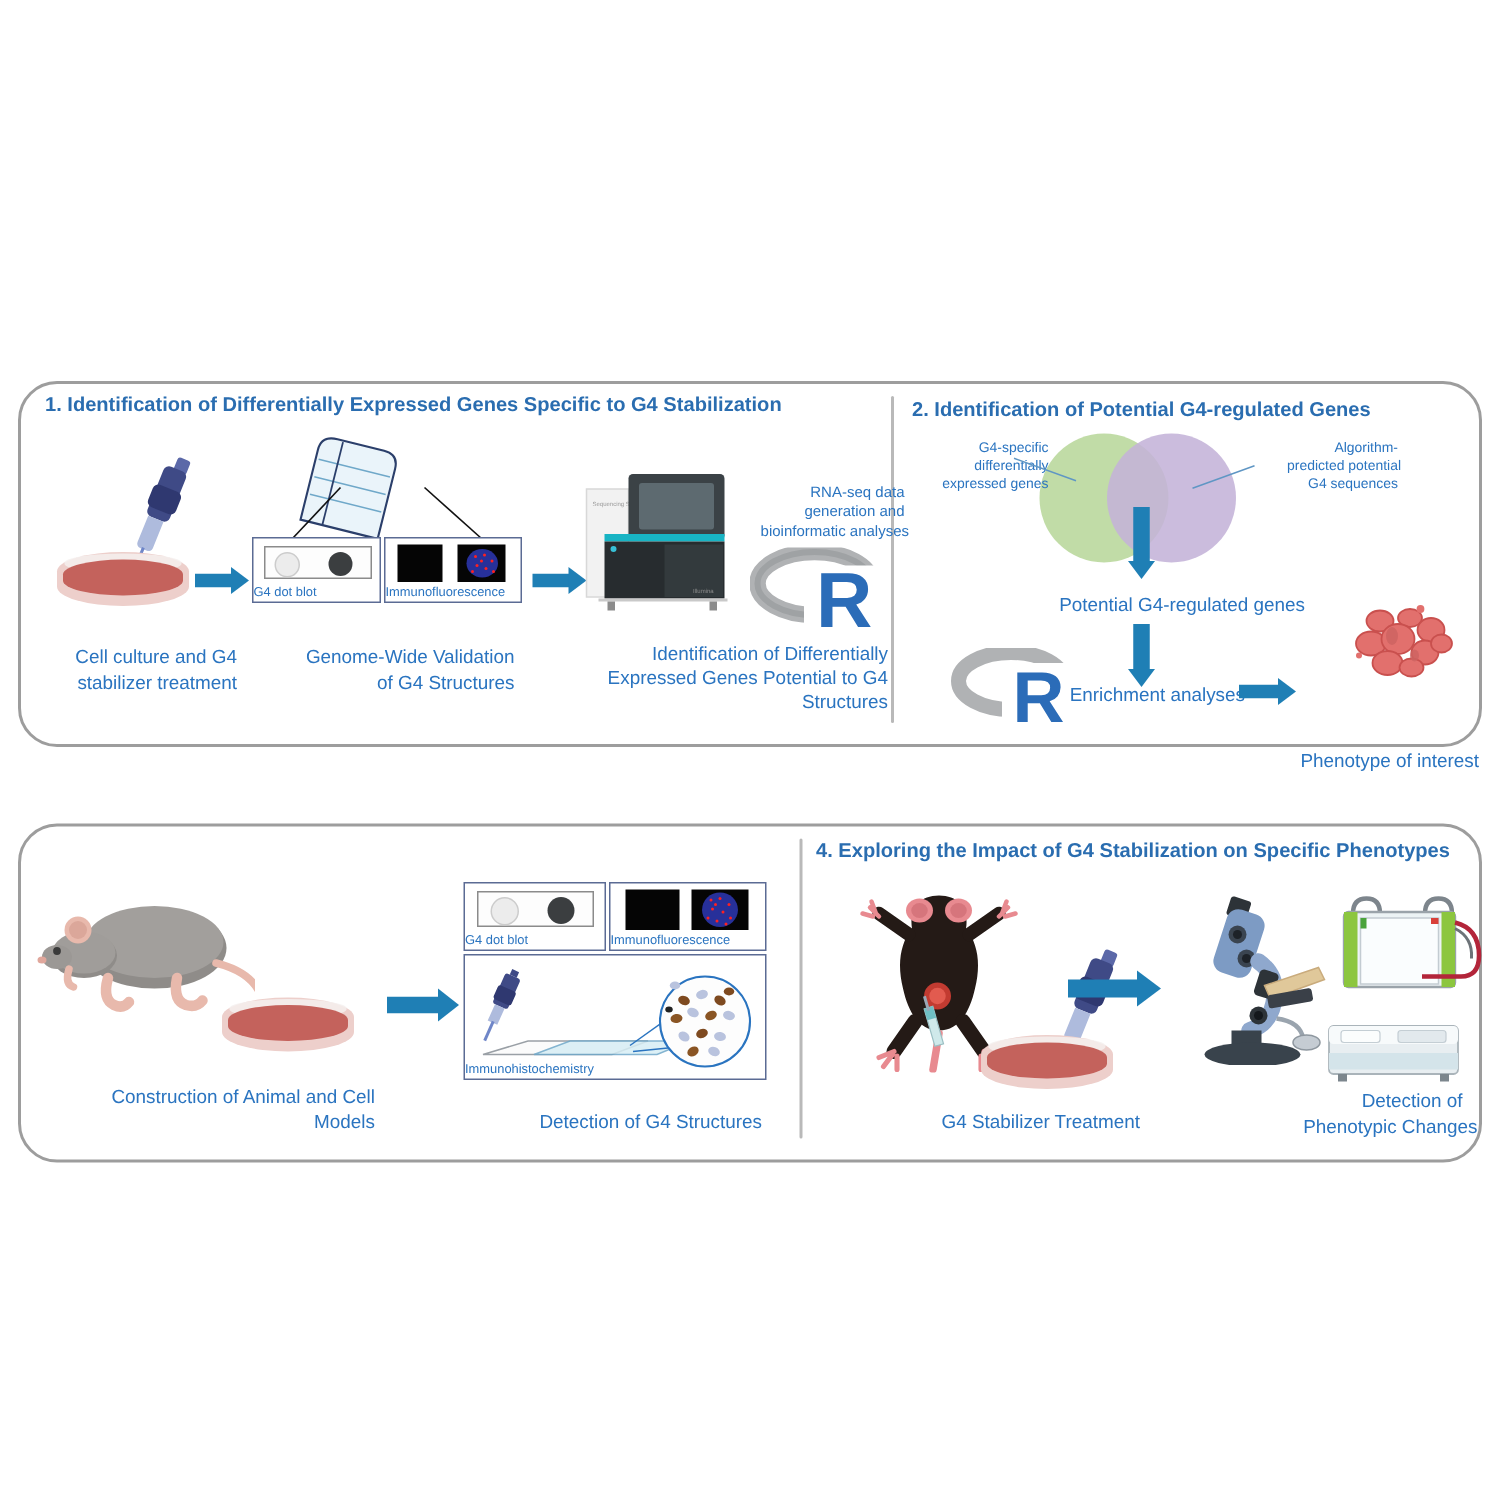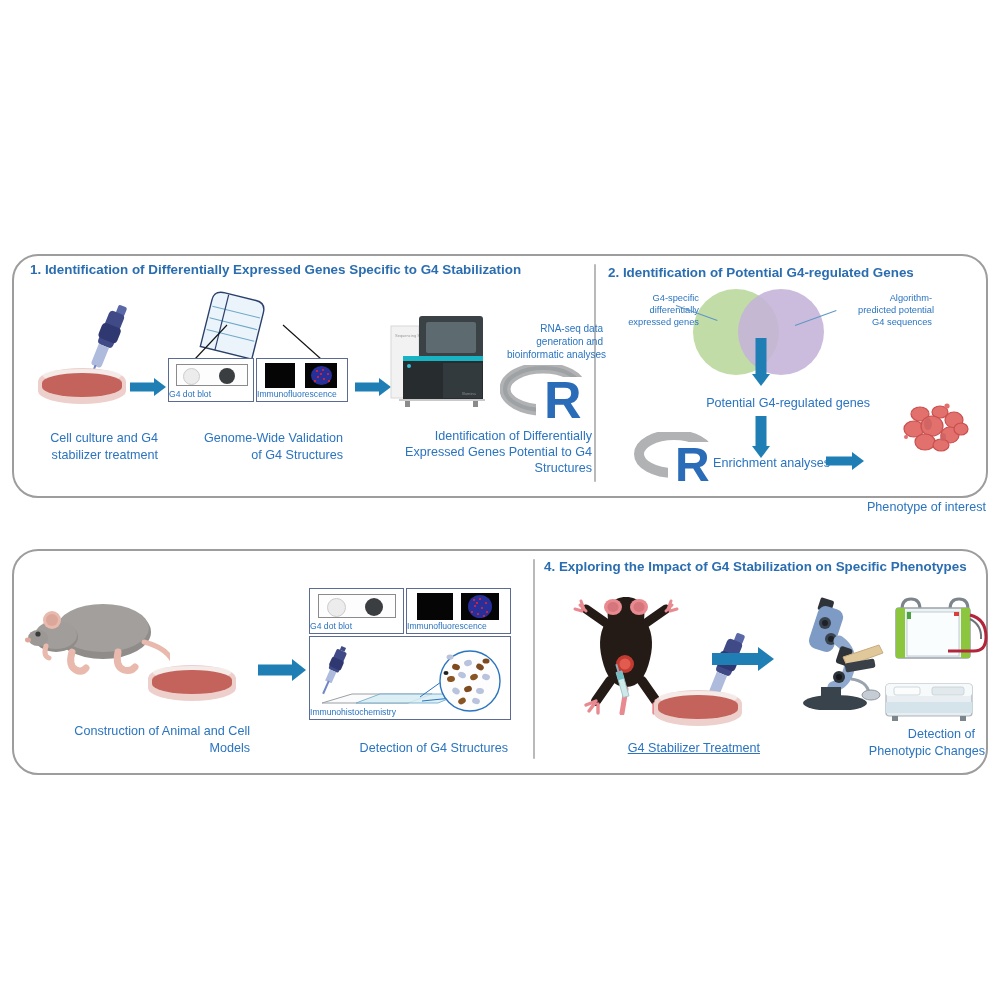--- a/index.html
+++ b/index.html
@@ -379,21 +379,21 @@
       <div class="tip" style="left:26px;top:44px;width:11px;height:22px;border-radius:0 0 3px 3px;"></div>
       <div class="needle" style="left:30px;top:65px;width:2.4px;height:27px;"></div>
     </div>
   </div>
   <div class="dish" style="left:654px;top:690px;width:88px;height:36px;">
     <div class="rim"></div>
       <div class="glint"></div>
       <div class="media"></div>
   </div>
 
-  <div class="cap" style="left:570px;top:740px;width:190px;text-decoration:underline;">G4 Stabilizer Treatment</div>
+  <div class="cap" style="left:570px;top:740px;width:190px;">G4 Stabilizer Treatment</div>
 
   <div class="arrow arrow-r" style="left:712px;top:648px;width:62px;height:22px;">
     <div class="shaft" style="width:46px;height:12px;"></div>
     <div class="head" style="border-top-width:12px;border-bottom-width:12px;border-left-width:16px;"></div>
   </div>
 
   <svg class="micro" style="left:795px;top:595px;width:100px;height:115px;">
     <rect x="24" y="4" width="14" height="13" rx="2" fill="#2d3338" transform="rotate(18 31 10)"></rect>
     <rect x="18" y="12" width="26" height="44" rx="8" fill="#7d9bc4" transform="rotate(18 31 34)"></rect>
     <circle cx="30" cy="28" r="6" fill="#3a4450"></circle>

